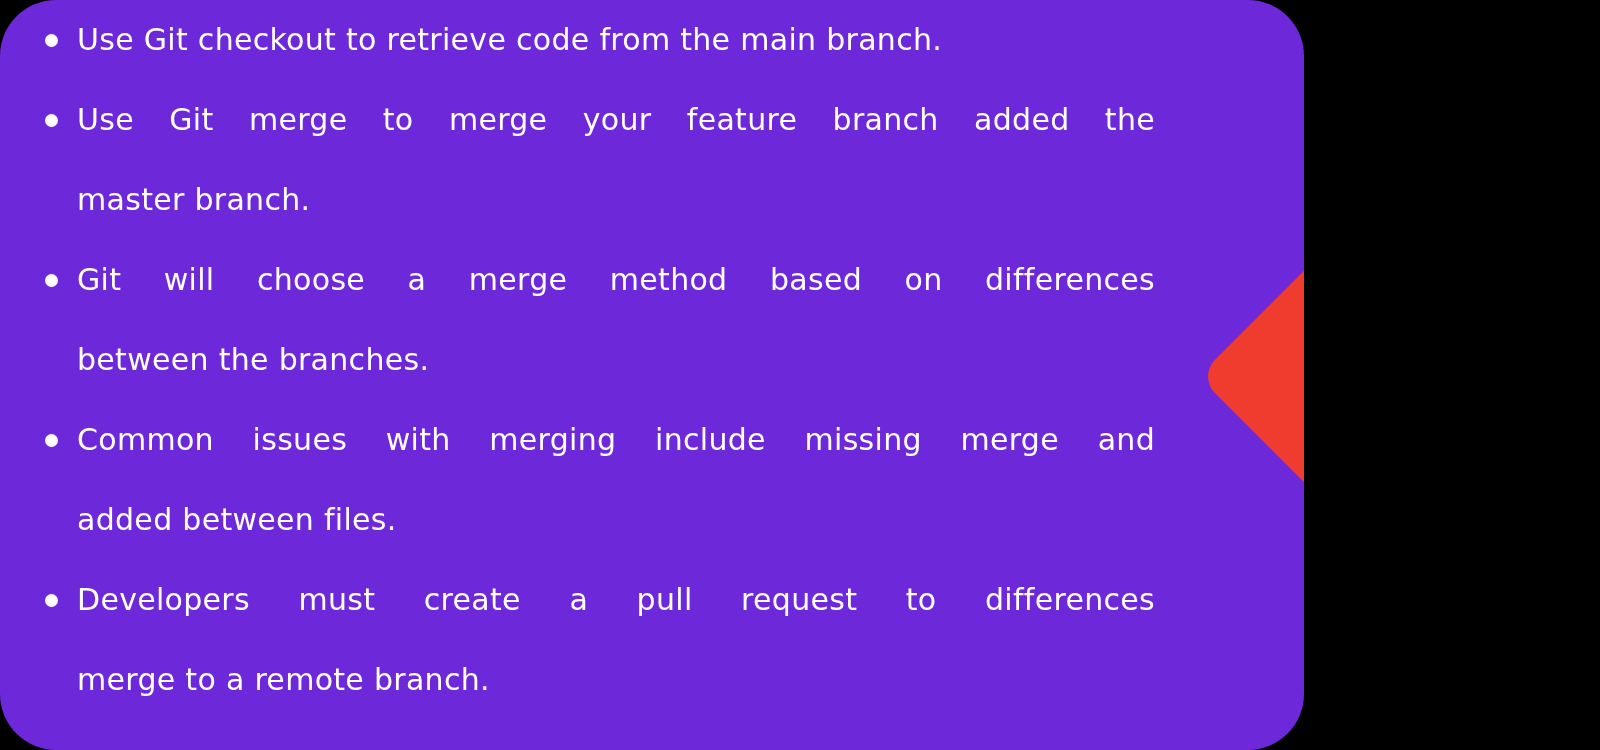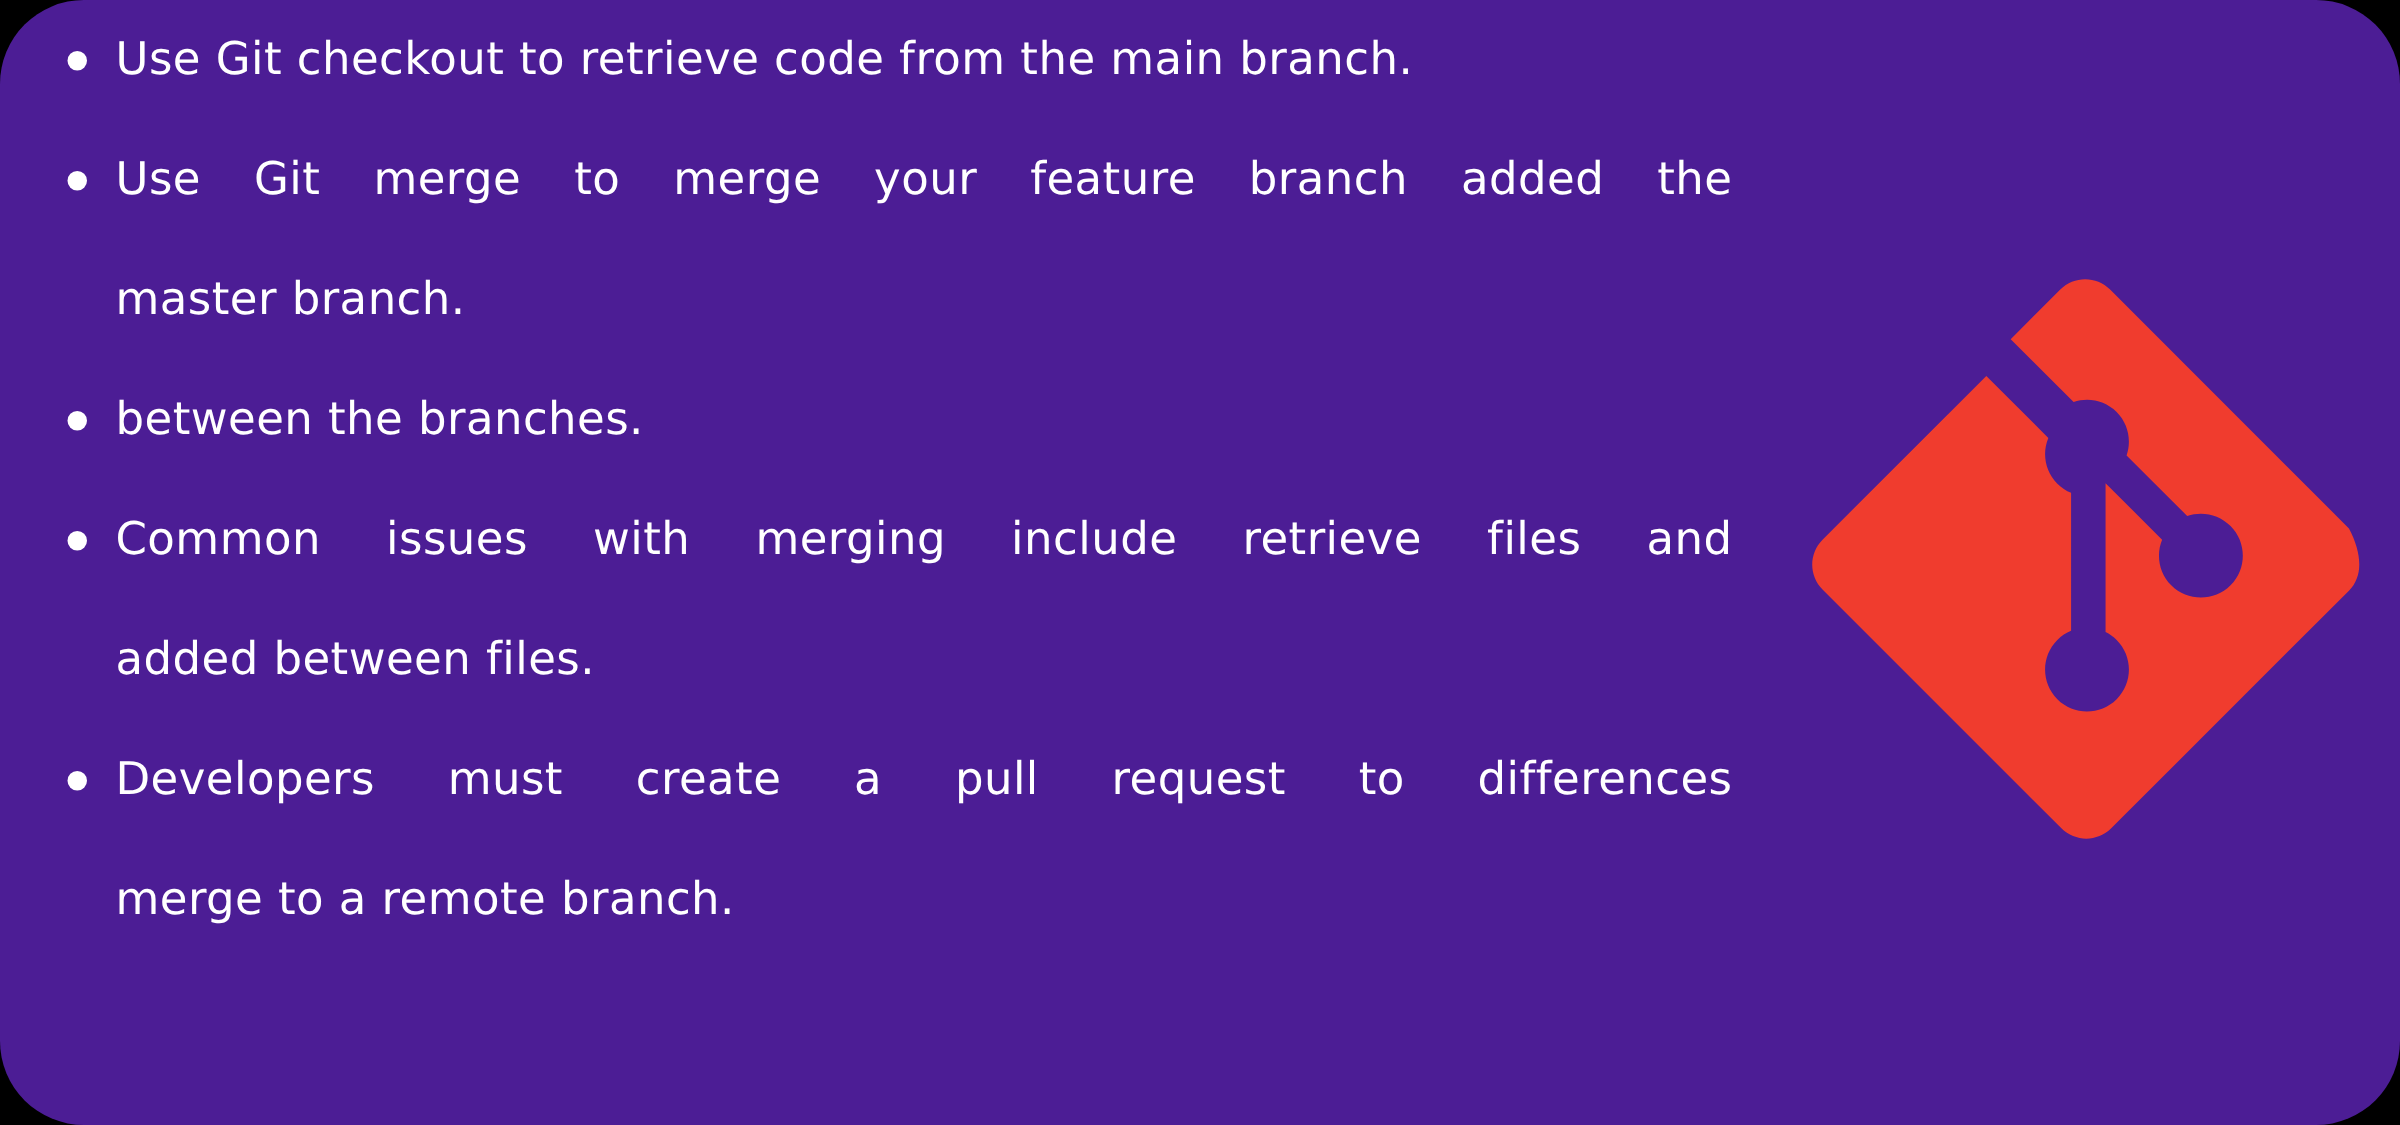--- a/index.html
+++ b/index.html
@@ -6,23 +6,23 @@
     margin: 0;
     padding: 0;
     width: 1600px;
     height: 750px;
     background: #000000;
     font-family: "DejaVu Sans", "Liberation Sans", sans-serif;
     overflow: hidden;
   }
   .card {
     position: relative;
-    width: 1600px;
+    width: 1304px;
     height: 750px;
-    background: #4c1d95;
+    background: #6d28d9;
     border-radius: 56px;
     overflow: hidden;
   }
   ul.bullet-list {
     position: absolute;
     left: 45px;
     top: 0px;
     width: 1110px;
     margin: 0;
     padding: 0;
@@ -68,25 +68,26 @@
       <span class="dot"></span>
       <span class="line">Use Git checkout to retrieve code from the main branch.</span>
     </li>
     <li>
       <span class="dot"></span>
       <span class="line fill">Use Git merge to merge your feature branch added the</span>
       <span class="line">master branch.</span>
     </li>
     <li>
       <span class="dot"></span>
+      <span class="line fill">Git will choose a merge method based on differences</span>
       <span class="line">between the branches.</span>
     </li>
     <li>
       <span class="dot"></span>
-      <span class="line fill">Common issues with merging include retrieve files and</span>
+      <span class="line fill">Common issues with merging include missing merge and</span>
       <span class="line">added between files.</span>
     </li>
     <li>
       <span class="dot"></span>
       <span class="line fill">Developers must create a pull request to differences</span>
       <span class="line">merge to a remote branch.</span>
     </li>
   </ul>
 
   <svg class="git-logo" viewBox="0 0 97 97" xmlns="http://www.w3.org/2000/svg" aria-hidden="true">

